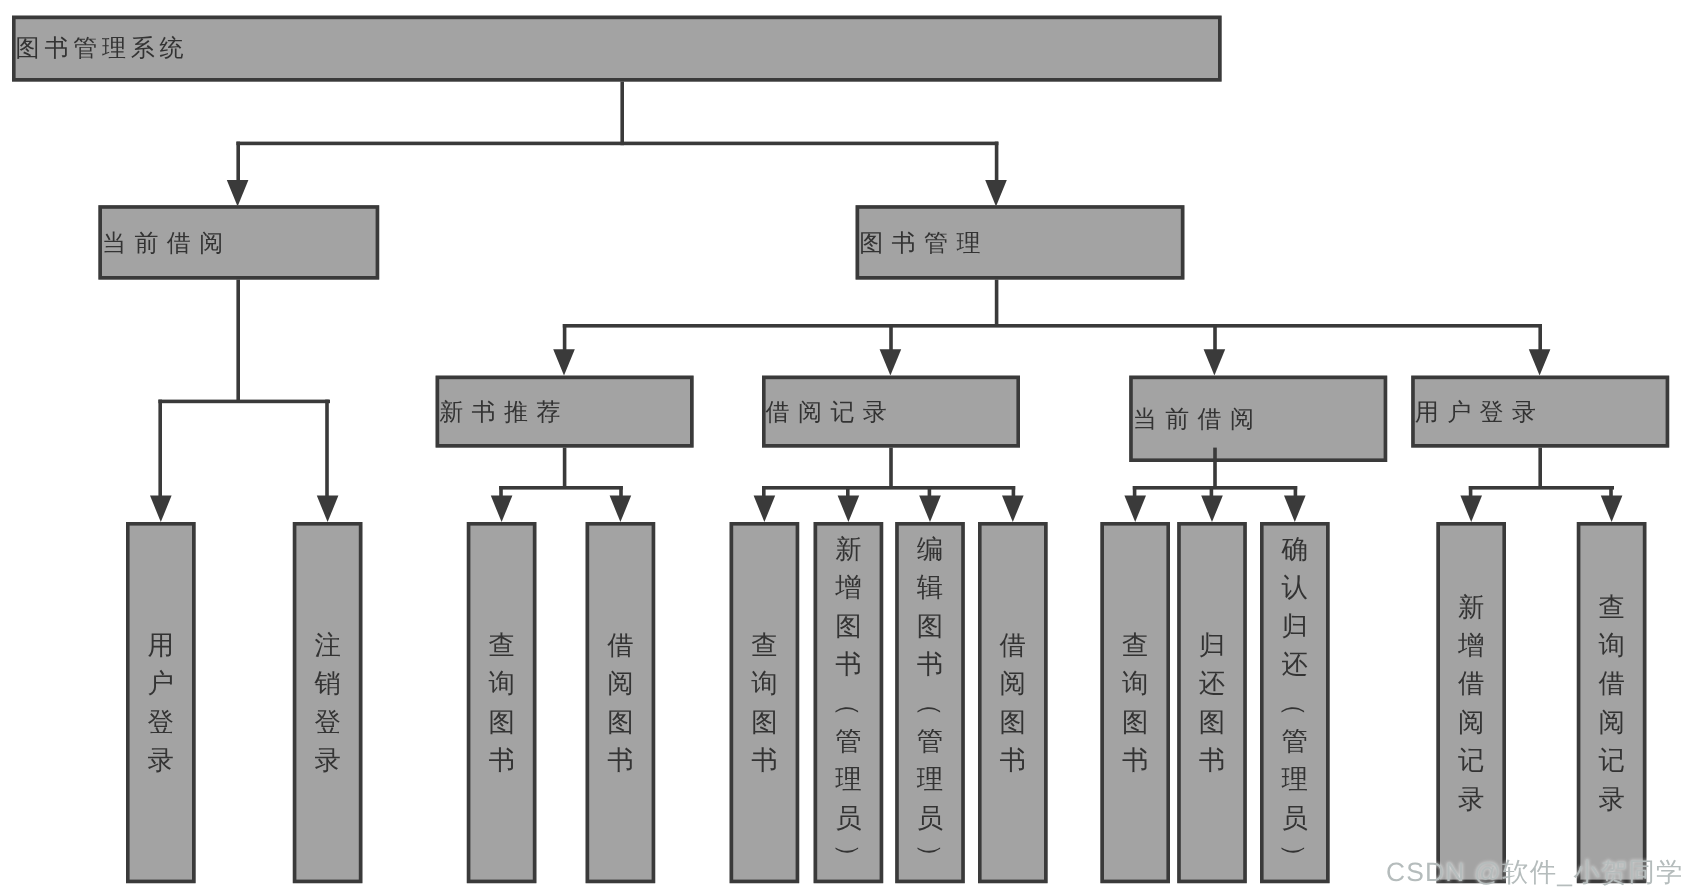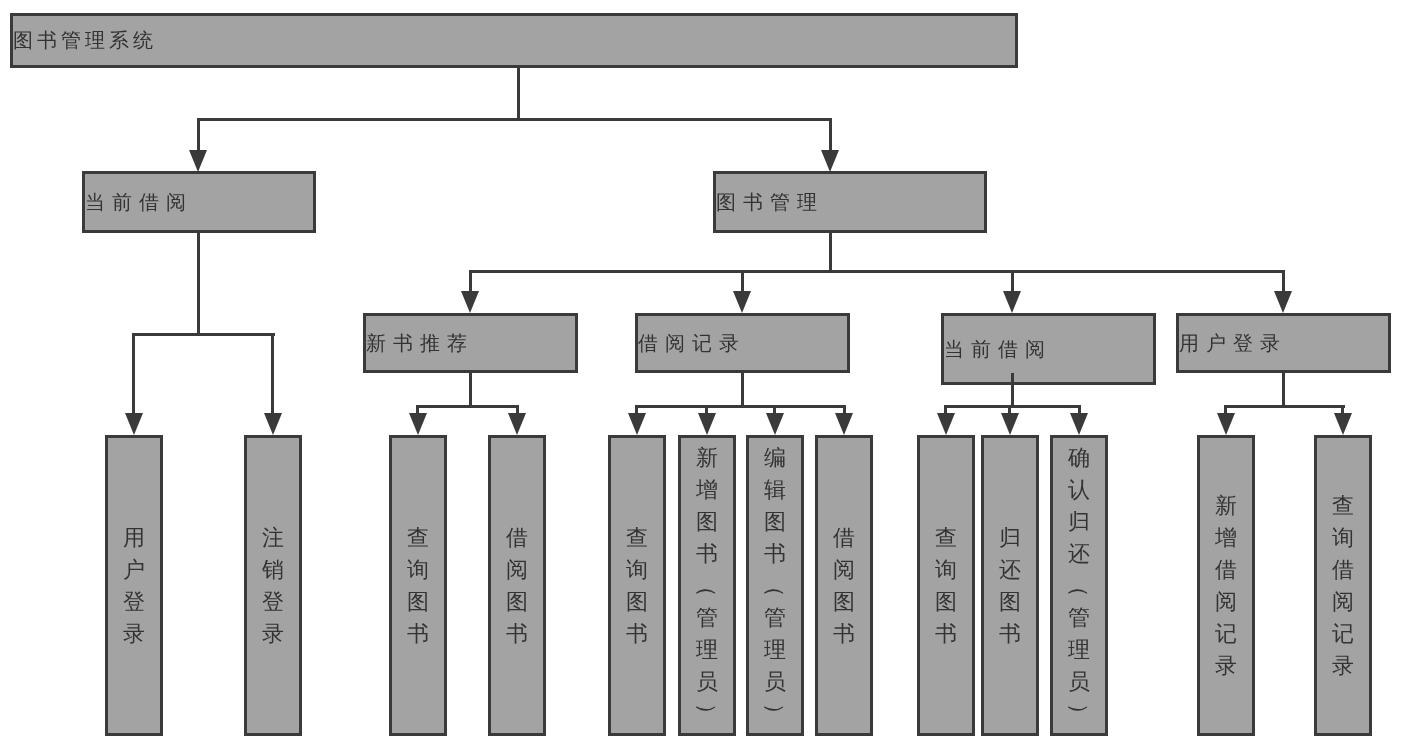--- a/index.html
+++ b/index.html
@@ -244,14 +244,15 @@
     <div class="vlabel">
         <span class="vc">查</span>
         <span class="vc">询</span>
         <span class="vc">借</span>
         <span class="vc">阅</span>
         <span class="vc">记</span>
         <span class="vc">录</span>
       </div>
   </div>
 
+  <div class="watermark">CSDN @软件_小贺同学</div>
 
 </div>
 
 </body></html>

